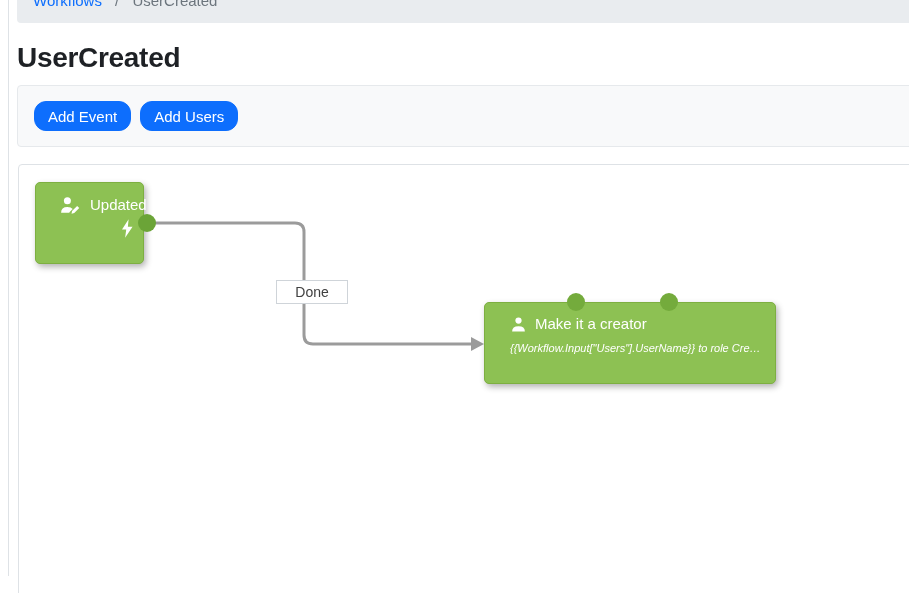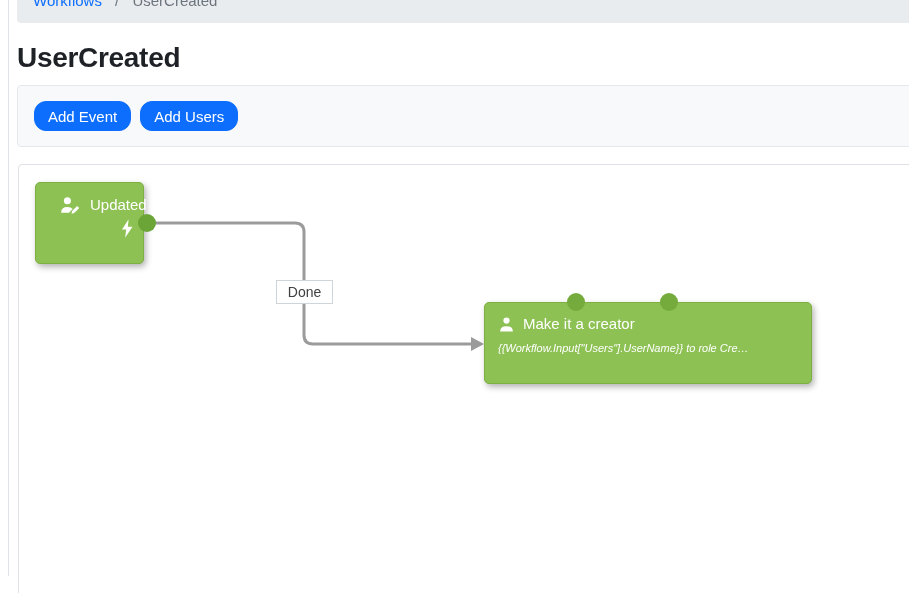--- a/index.html
+++ b/index.html
@@ -73,21 +73,21 @@
     position: absolute;
     background: var(--node-green, #8dc153);
     border: 1px solid var(--node-green-border, #7daf41);
     border-radius: 5px;
     box-shadow: 2px 3px 6px rgba(0,0,0,0.3);
     color: #ffffff;
     z-index: 2;
     cursor: move;
   }
   .node-updated { left: 16px; top: 17px; width: 109px; height: 82px; }
-  .node-creator { left: 465px; top: 137px; width: 328px; height: 82px; }
+  .node-creator { left: 465px; top: 137px; width: 292px; height: 82px; padding-left: 12px; }
 
   .node-title {
     display: flex; align-items: center; gap: 8px;
     font-size: 15px; line-height: 18px; text-align: right;
   }
   .node-updated .node-title { padding: 13px 8px 0 24px; }
   .node-creator .node-title { padding: 12px 10px 0 13px; }
 
   .node-bolt { position: absolute; right: 10px; top: 36px; }
 
@@ -100,21 +100,21 @@
 
   .port {
     position: absolute; width: 18px; height: 18px; border-radius: 50%;
     z-index: 3; cursor: crosshair;
   }
   .port-out   { left: 119px; top: 49px;  background: var(--port-green, #6ba437); }
   .port-top-1 { left: 548px; top: 128px; background: var(--port-green-light, #74ab3c); }
   .port-top-2 { left: 641px; top: 128px; background: var(--port-green-light, #74ab3c); }
 
   .outcome-label {
-    position: absolute; left: 257px; top: 115px; width: 57px; height: 24px;
+    position: absolute; left: 257px; top: 115px; width: 72px; height: 24px;
     background: #ffffff;
     border: 1px solid #cfd4d9;
     color: #404040;
     font-size: 14px;
     display: flex; align-items: center; justify-content: center;
     z-index: 4;
     cursor: pointer;
   }
 
   .icon svg { display: block; }

